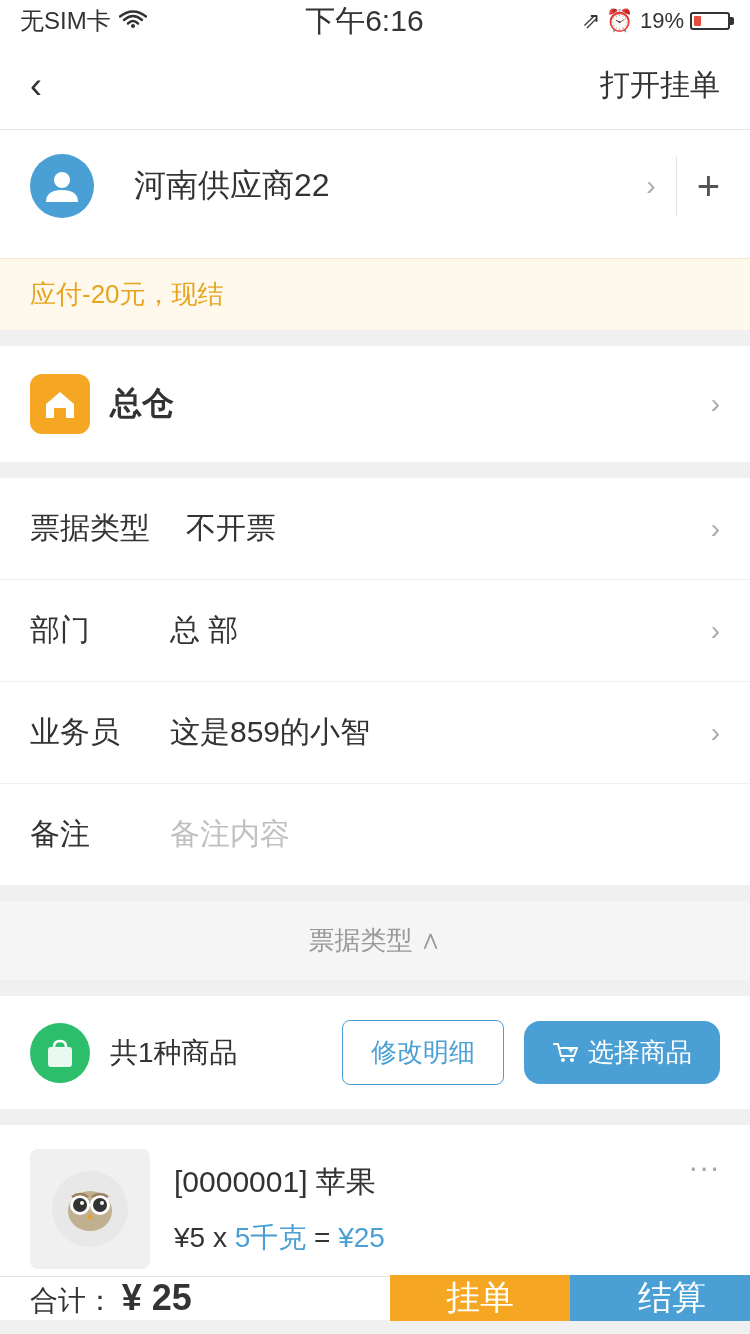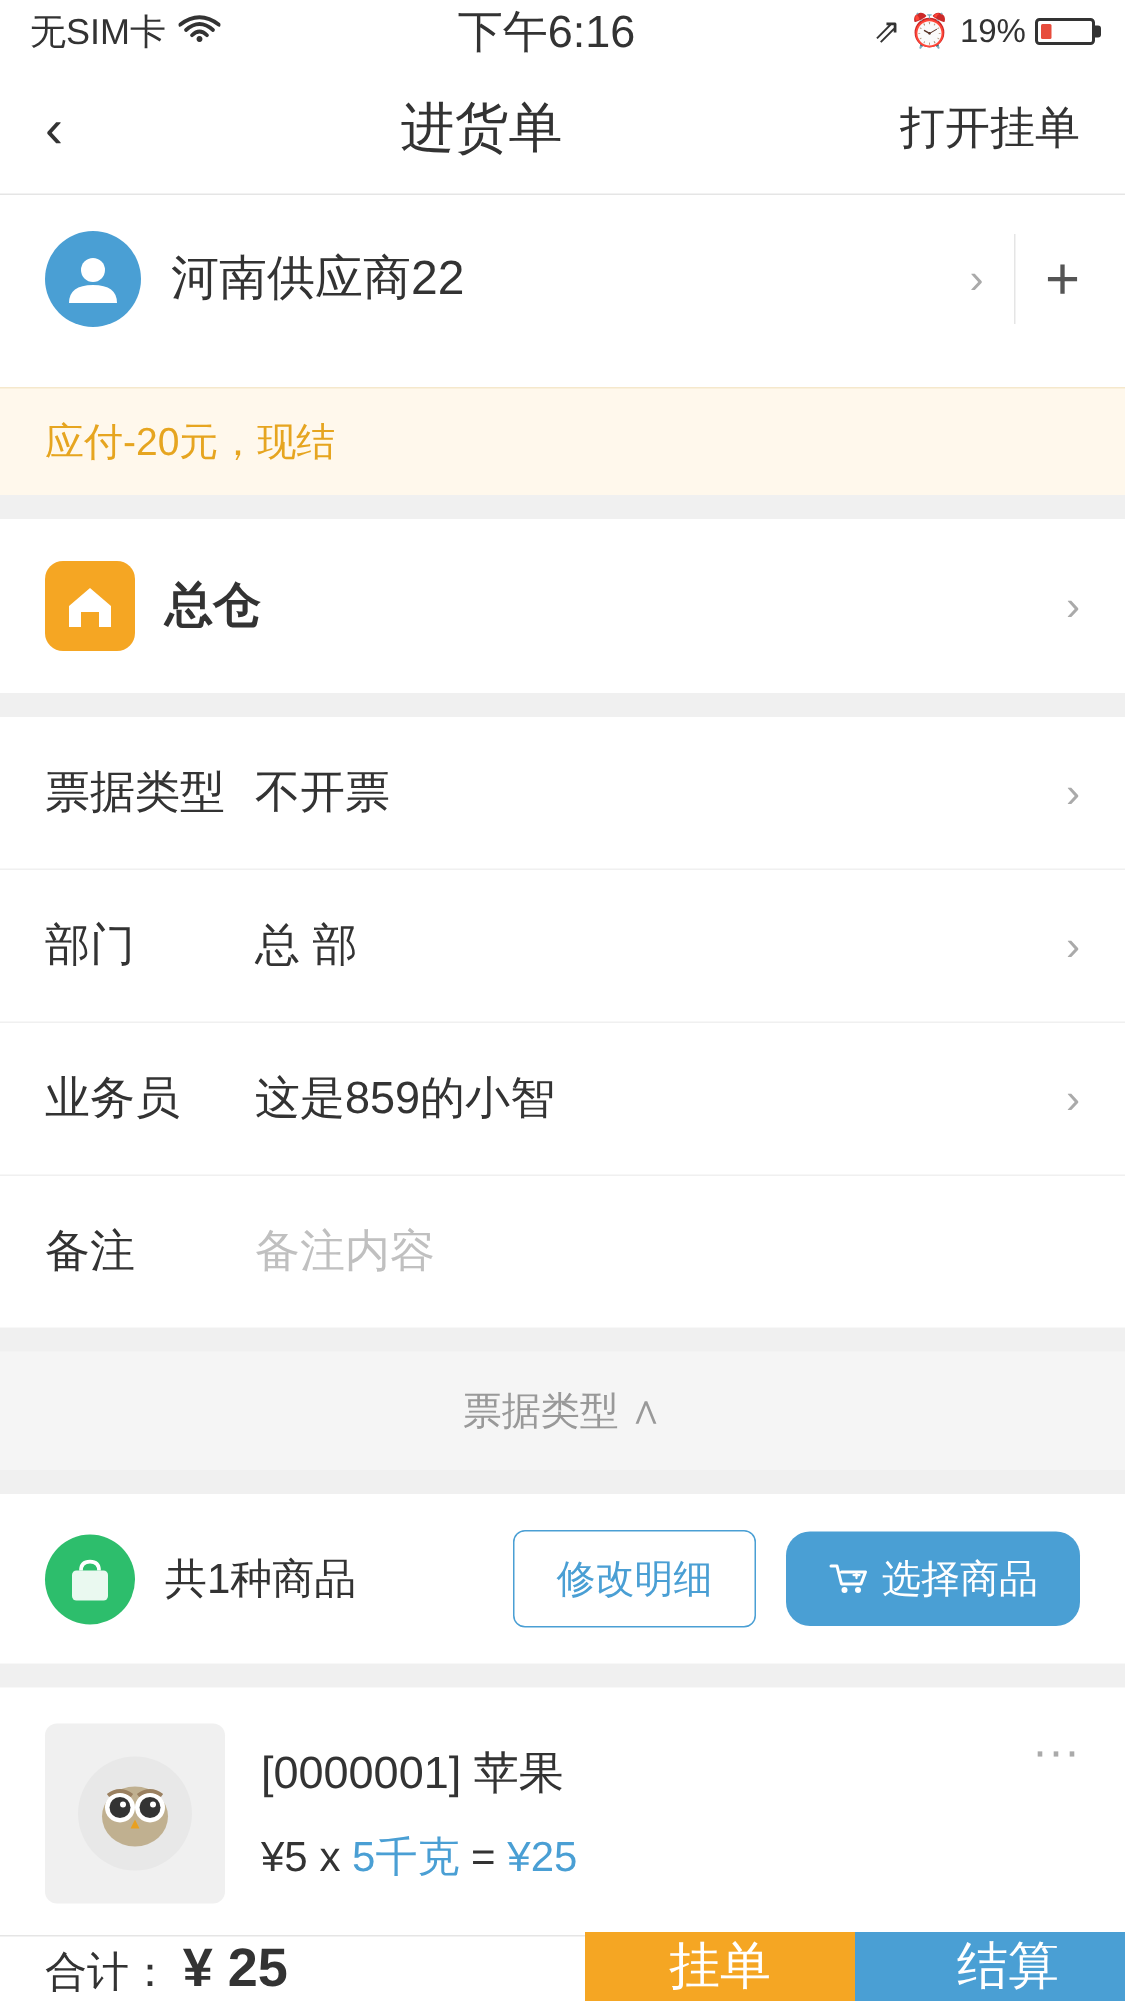--- a/index.html
+++ b/index.html
@@ -96,20 +96,21 @@
       background: #4a9fd4;
       display: flex; align-items: center; justify-content: center;
       margin-right: 20px;
       flex-shrink: 0;
     }
     .supplier-avatar svg { width: 40px; height: 40px; }
     .supplier-name {
       flex: 1;
       font-size: 32px;
       color: #333;
+      margin-left: 20px;
     }
     .chevron {
       font-size: 28px;
       color: #aaa;
     }
     .divider-v {
       width: 1px;
       height: 60px;
       background: #e5e5e5;
       margin: 0 20px;
@@ -269,21 +270,21 @@
     }
 
     
     .bottom-bar {
       position: fixed;
       bottom: 0;
       left: 0;
       width: 750px;
       height: 72px;
       display: flex;
-      align-items: flex-end;
+      align-items: center;
     }
     .total-area {
       flex: 1;
       background: #fff;
       display: flex;
       flex-direction: column;
       justify-content: center;
       padding: 0 30px;
       border-top: 1px solid #e5e5e5;
     }
@@ -342,21 +343,20 @@
     <span>⏰</span>
     <span>19%</span>
     <div class="battery-icon">
       <div class="battery-fill"></div>
     </div>
   </div>
 </div>
 
 <div class="nav-bar">
   <span class="nav-back">‹</span>
-  <span class="nav-title">进货单</span>
   <span class="nav-right">打开挂单</span>
 </div>
 
 <div class="section">
   <div class="supplier-row">
     <div class="supplier-avatar">
       <svg viewBox="0 0 40 40" width="40" height="40">
         <circle cx="20" cy="14" r="8" fill="#fff"></circle>
         <path d="M4 36 Q4 24 20 24 Q36 24 36 36Z" fill="#fff"></path>
       </svg>
@@ -375,21 +375,21 @@
       <svg width="36" height="36" viewBox="0 0 36 36">
         <path d="M4 18 L18 6 L32 18 L32 32 L24 32 L24 22 L12 22 L12 32 L4 32 Z" fill="#fff"></path>
       </svg>
     </div>
     <span class="warehouse-name">总仓</span>
     <span class="chevron">›</span>
   </div>
 </div>
 
 <div class="section">
-  <div class="form-row" style="border-top: none;">
+  <div class="form-row" style="border-top: none; gap: 16px;">
     <span class="form-label">票据类型</span>
     <span class="form-value">不开票</span>
     <span class="chevron">›</span>
   </div>
   <div class="form-row">
     <span class="form-label">部门</span>
     <span class="form-value">总 部</span>
     <span class="chevron">›</span>
   </div>
   <div class="form-row">

